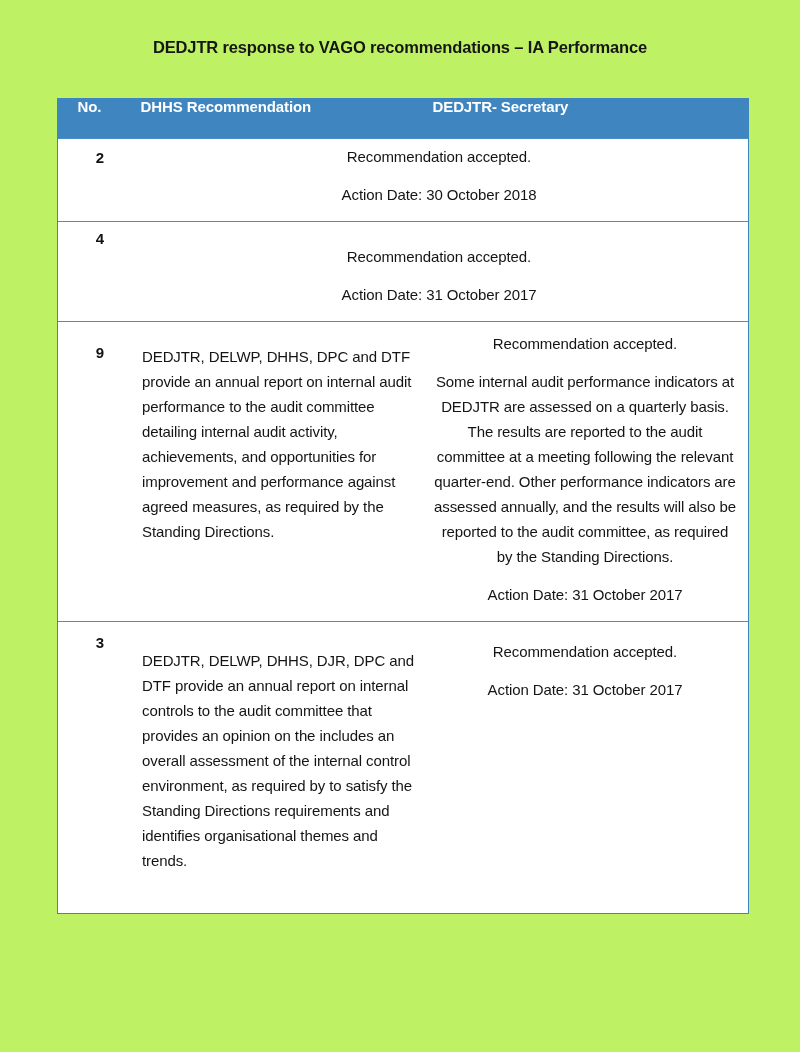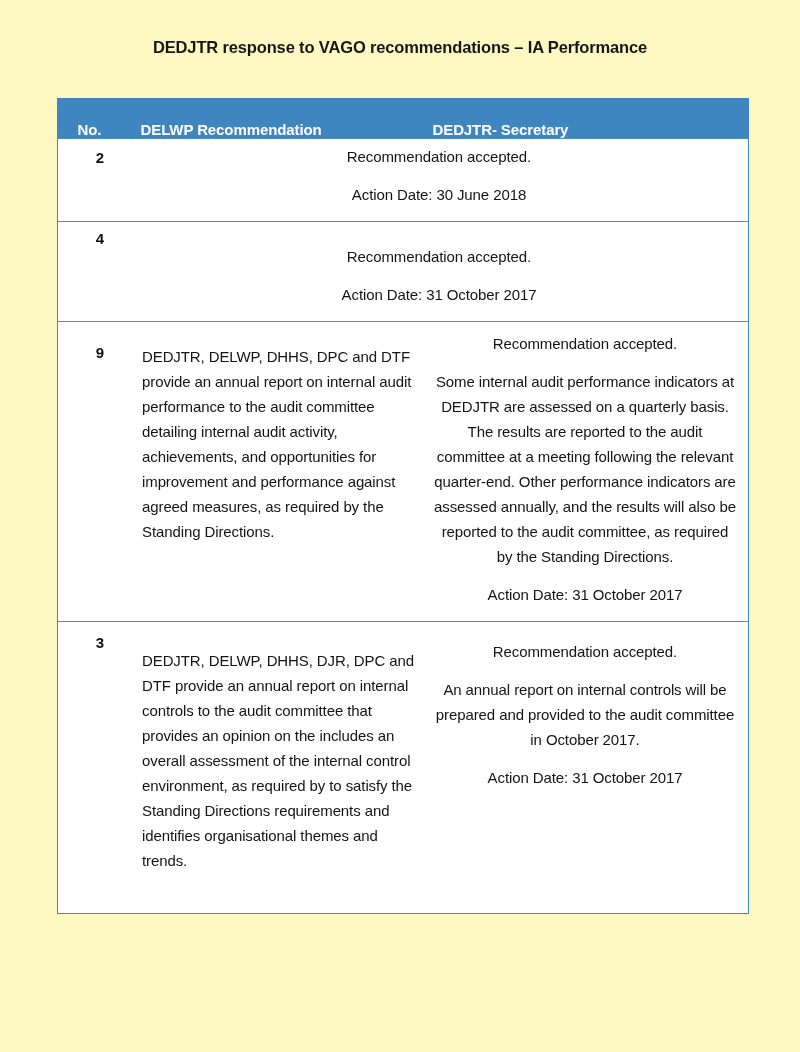--- a/index.html
+++ b/index.html
@@ -14,21 +14,21 @@
     font-family: "Liberation Sans", sans-serif;
     color: #111111;
     position: relative;
     overflow: hidden;
   }
 
   .page {
     width: 800px;
     height: 1052px;
     position: relative;
-    background: #fef9c3;
+    background: #bef264;
   }
 
   
   .doc-title {
     position: absolute;
     left: 0;
     top: 38px;
     width: 800px;
     text-align: center;
     font-size: 16.5px;
@@ -47,21 +47,21 @@
     border-top: none;
     box-sizing: border-box;
     background: #ffffff;
   }
 
   
   .thead {
     display: flex;
     background: #3f86c0;
     height: 40px;
-    align-items: flex-end;
+    align-items: flex-start;
     margin-left: -1.5px;
     margin-right: -1.5px;
     width: 692px;
   }
   .th {
     color: #ffffff;
     font-weight: bold;
     font-size: 15px;
     letter-spacing: -0.1px;
     white-space: nowrap;
@@ -133,30 +133,30 @@
 <body>
 
 <div class="page">
 
   <div class="doc-title">DEDJTR response to VAGO recommendations – IA Performance</div>
 
   <div class="table-wrap">
 
     <div class="thead">
       <div class="th th-no">No.</div>
-      <div class="th th-rec">DELWP Recommendation</div>
+      <div class="th th-rec">DHHS Recommendation</div>
       <div class="th th-resp">DEDJTR- Secretary</div>
     </div>
 
     <div class="trow r-2">
       <div class="cell-no">2</div>
       <div class="cell-resp">
         <div class="body-text">
           <p>Recommendation accepted.</p>
-          <p>Action Date: 30 June 2018</p>
+          <p>Action Date: 30 October 2018</p>
         </div>
       </div>
     </div>
 
     <div class="trow r-4">
       <div class="cell-no">4</div>
       <div class="cell-resp">
         <div class="body-text">
           <p>Recommendation accepted.</p>
           <p>Action Date: 31 October 2017</p>
@@ -183,20 +183,19 @@
     <div class="trow r-10">
       <div class="cell-no">3</div>
       <div class="cell-rec">
         <div class="body-text">
           <p>DEDJTR, DELWP, DHHS, DJR, DPC and DTF provide an annual report on internal controls to the audit committee that provides an opinion on the includes an overall assessment of the internal control environment, as required by to satisfy the Standing Directions requirements and identifies organisational themes and trends.</p>
         </div>
       </div>
       <div class="cell-resp">
         <div class="body-text">
           <p>Recommendation accepted.</p>
-          <p>An annual report on internal controls will be prepared and provided to the audit committee in October 2017.</p>
           <p>Action Date: 31 October 2017</p>
         </div>
       </div>
     </div>
 
   </div>
 </div>
 
 </body></html>

